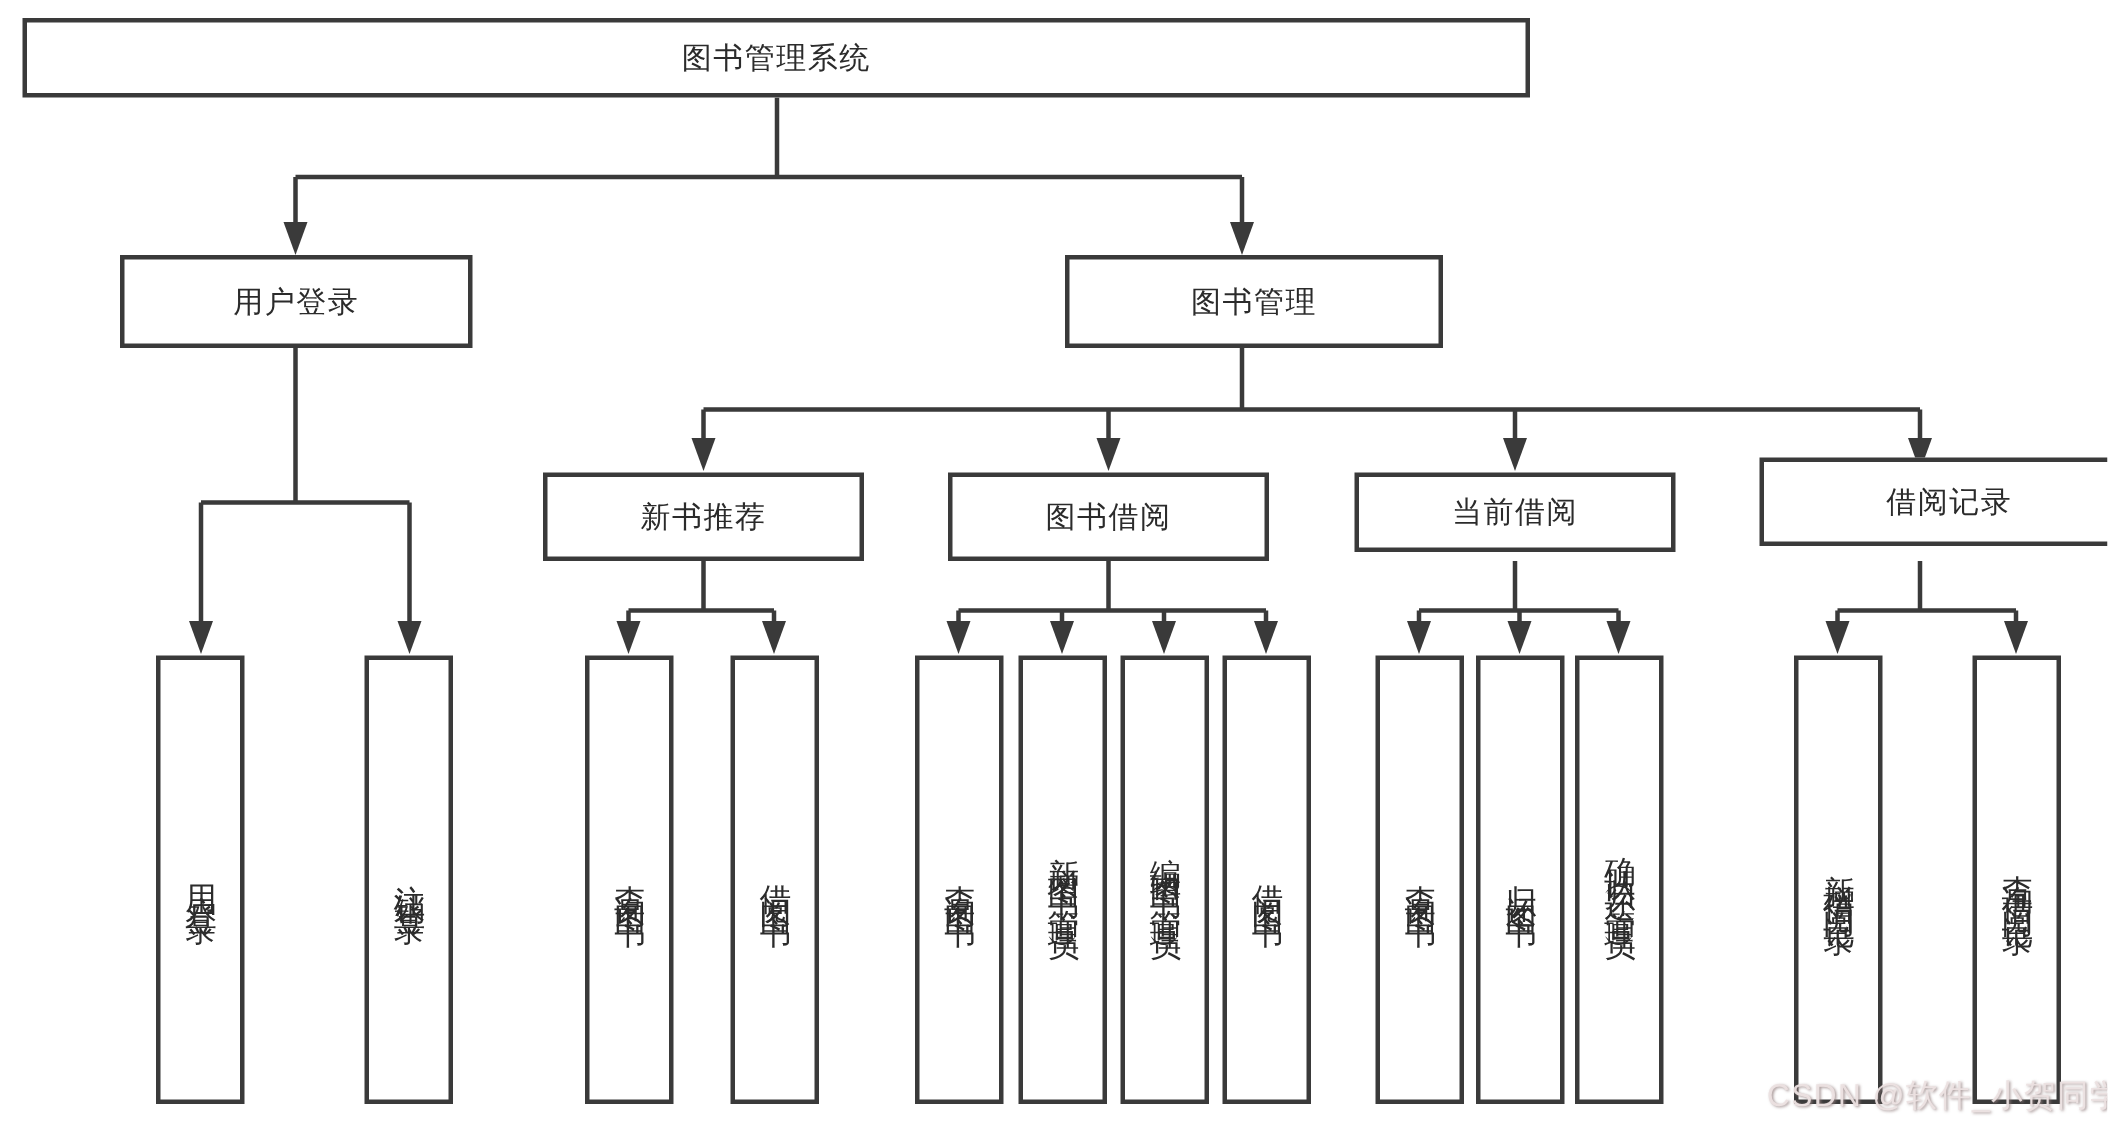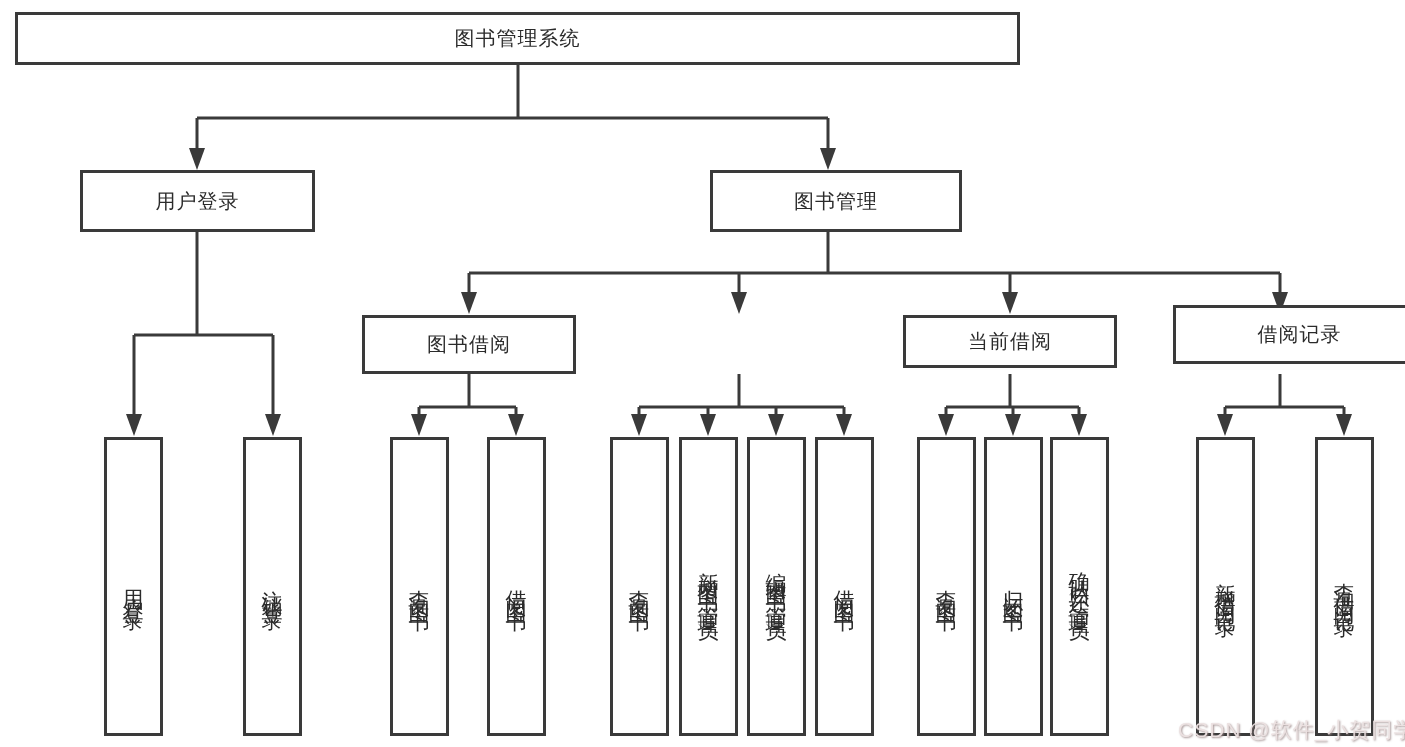--- a/index.html
+++ b/index.html
@@ -112,20 +112,23 @@
   </div>
 
   <div class="node h-box" style="left:80px;top:170px;width:235px;height:62px">
     <span>用户登录</span>
   </div>
   <div class="node h-box" style="left:710px;top:170px;width:252px;height:62px">
     <span>图书管理</span>
   </div>
 
   <div class="node h-box" style="left:362px;top:315px;width:214px;height:59px">
+    <span>新书推荐</span>
+  </div>
+  <div class="node h-box" style="left:632px;top:315px;width:214px;height:59px">
     <span>图书借阅</span>
   </div>
   <div class="node h-box" style="left:903px;top:315px;width:214px;height:53px">
     <span>当前借阅</span>
   </div>
   <div class="node h-box" style="left:1173px;top:305px;width:253px;height:59px">
     <span>借阅记录</span>
   </div>
 
   <div class="node leaf" style="left:104px">

